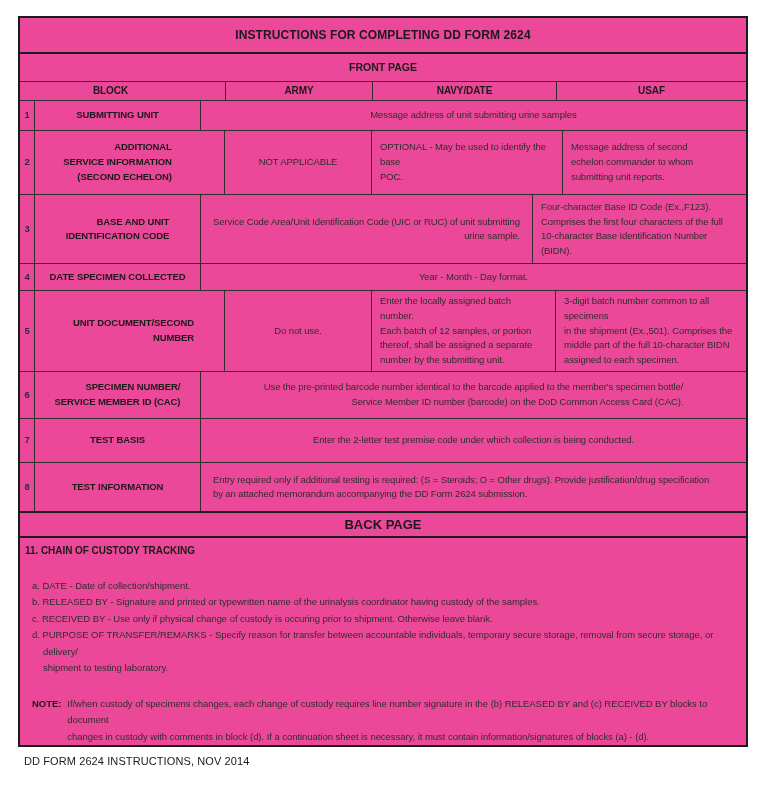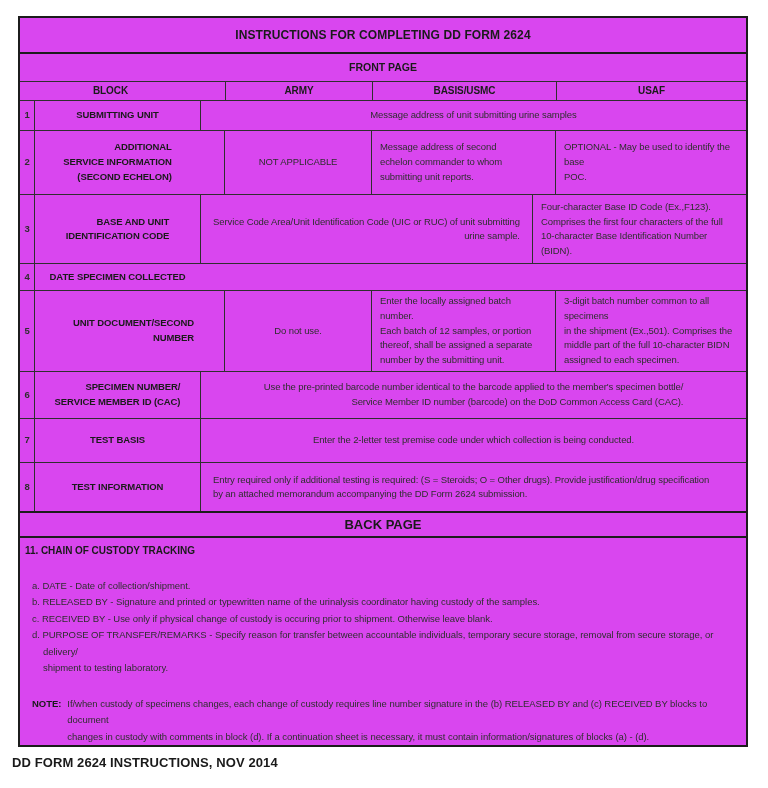--- a/index.html
+++ b/index.html
@@ -5,21 +5,21 @@
   html,body{margin:0;padding:0;background:#ffffff;}
   body{
     width:768px;height:788px;position:relative;
     font-family:"Liberation Sans","DejaVu Sans",sans-serif;
     color:#2e2e2e;
     -webkit-font-smoothing:antialiased;
   }
   .doc{
     position:absolute;left:18px;top:16px;width:730px;height:731px;
     border:2px solid #1c1c1c;box-sizing:border-box;
-    display:flex;flex-direction:column;background:#d946ef;
+    display:flex;flex-direction:column;background:#ec4899;
   }
   .band{display:flex;align-items:center;justify-content:center;box-sizing:border-box;}
   .title-band{height:37px;border-bottom:2px solid #1c1c1c;font-weight:bold;font-size:12px;color:#1a1a1a;letter-spacing:.1px;}
   .section-band{height:29px;border-bottom:1px solid #2f2f2f;font-weight:bold;font-size:10.5px;color:#1a1a1a;}
   .backpage-band{height:27px;border-top:2px solid #1c1c1c;border-bottom:2px solid #1c1c1c;font-weight:bold;font-size:13px;color:#1a1a1a;}
 
   .row{display:flex;border-bottom:1px solid #2f2f2f;box-sizing:border-box;}
   .row:last-of-type{border-bottom:none;}
   .cell{
     box-sizing:border-box;border-left:1px solid #2f2f2f;
@@ -59,73 +59,74 @@
   .back-heading{font-weight:bold;color:#1a1a1a;font-size:10px;margin-left:-7px;margin-bottom:22px;}
   .back-item{
     line-height:16.5px;white-space:pre-line;
     padding-left:11px;text-indent:-11px;
   }
   .note-block{display:flex;margin-top:19px;line-height:16.5px;}
   .note-label{font-weight:bold;color:#1a1a1a;flex:0 0 auto;margin-right:6px;}
   .note-text{white-space:pre-line;}
 
   .footer{
-    position:absolute;left:12px;top:755px;
-    font-weight:bold;font-size:13px;color:#1a1a1a;letter-spacing:.1px;
+    position:absolute;left:24px;top:755px;
+    font-weight:normal;font-size:11px;color:#1a1a1a;letter-spacing:.1px;
   }
 </style>
 </head>
 <body>
 
 <div class="doc">
 
   <div class="band title-band">INSTRUCTIONS FOR COMPLETING DD FORM 2624</div>
 
   <div class="band section-band">FRONT PAGE</div>
 
   <div class="row hdr-row">
     <div class="cell h-block">BLOCK</div>
     <div class="cell c-army">ARMY</div>
-    <div class="cell c-navy">BASIS/USMC</div>
+    <div class="cell c-navy">NAVY/DATE</div>
     <div class="cell c-usaf">USAF</div>
   </div>
 
   <div class="row r1">
     <div class="cell c-num">1</div>
     <div class="cell c-block">SUBMITTING UNIT</div>
     <div class="cell c-all">Message address of unit submitting urine samples</div>
   </div>
 
   <div class="row r2">
     <div class="cell c-num">2</div>
     <div class="cell c-block pre">ADDITIONAL
 SERVICE INFORMATION
 (SECOND ECHELON)</div>
     <div class="cell c-army">NOT APPLICABLE</div>
+    <div class="cell c-usaf left pre">OPTIONAL - May be used to identify the base
+POC.</div>
     <div class="cell c-navy left pre">Message address of second
 echelon commander to whom
 submitting unit reports.</div>
-    <div class="cell c-usaf left pre">OPTIONAL - May be used to identify the base
-POC.</div>
   </div>
 
   <div class="row r3">
     <div class="cell c-num">3</div>
     <div class="cell c-block pre">BASE AND UNIT
 IDENTIFICATION CODE</div>
     <div class="cell c-armynavy pre">Service Code Area/Unit Identification Code (UIC or RUC) of unit submitting
 urine sample.</div>
     <div class="cell c-usaf left pre">Four-character Base ID Code (Ex.,F123).
 Comprises the first four characters of the full
 10-character Base Identification Number (BIDN).</div>
   </div>
 
   <div class="row r4">
     <div class="cell c-num">4</div>
     <div class="cell c-block">DATE SPECIMEN COLLECTED</div>
+    <div class="cell c-all">Year - Month - Day format.</div>
   </div>
 
   <div class="row r5">
     <div class="cell c-num">5</div>
     <div class="cell c-block">UNIT DOCUMENT/SECOND NUMBER</div>
     <div class="cell c-army">Do not use.</div>
     <div class="cell c-navy left pre">Enter the locally assigned batch number.
 Each batch of 12 samples, or portion
 thereof, shall be assigned a separate
 number by the submitting unit.</div>

